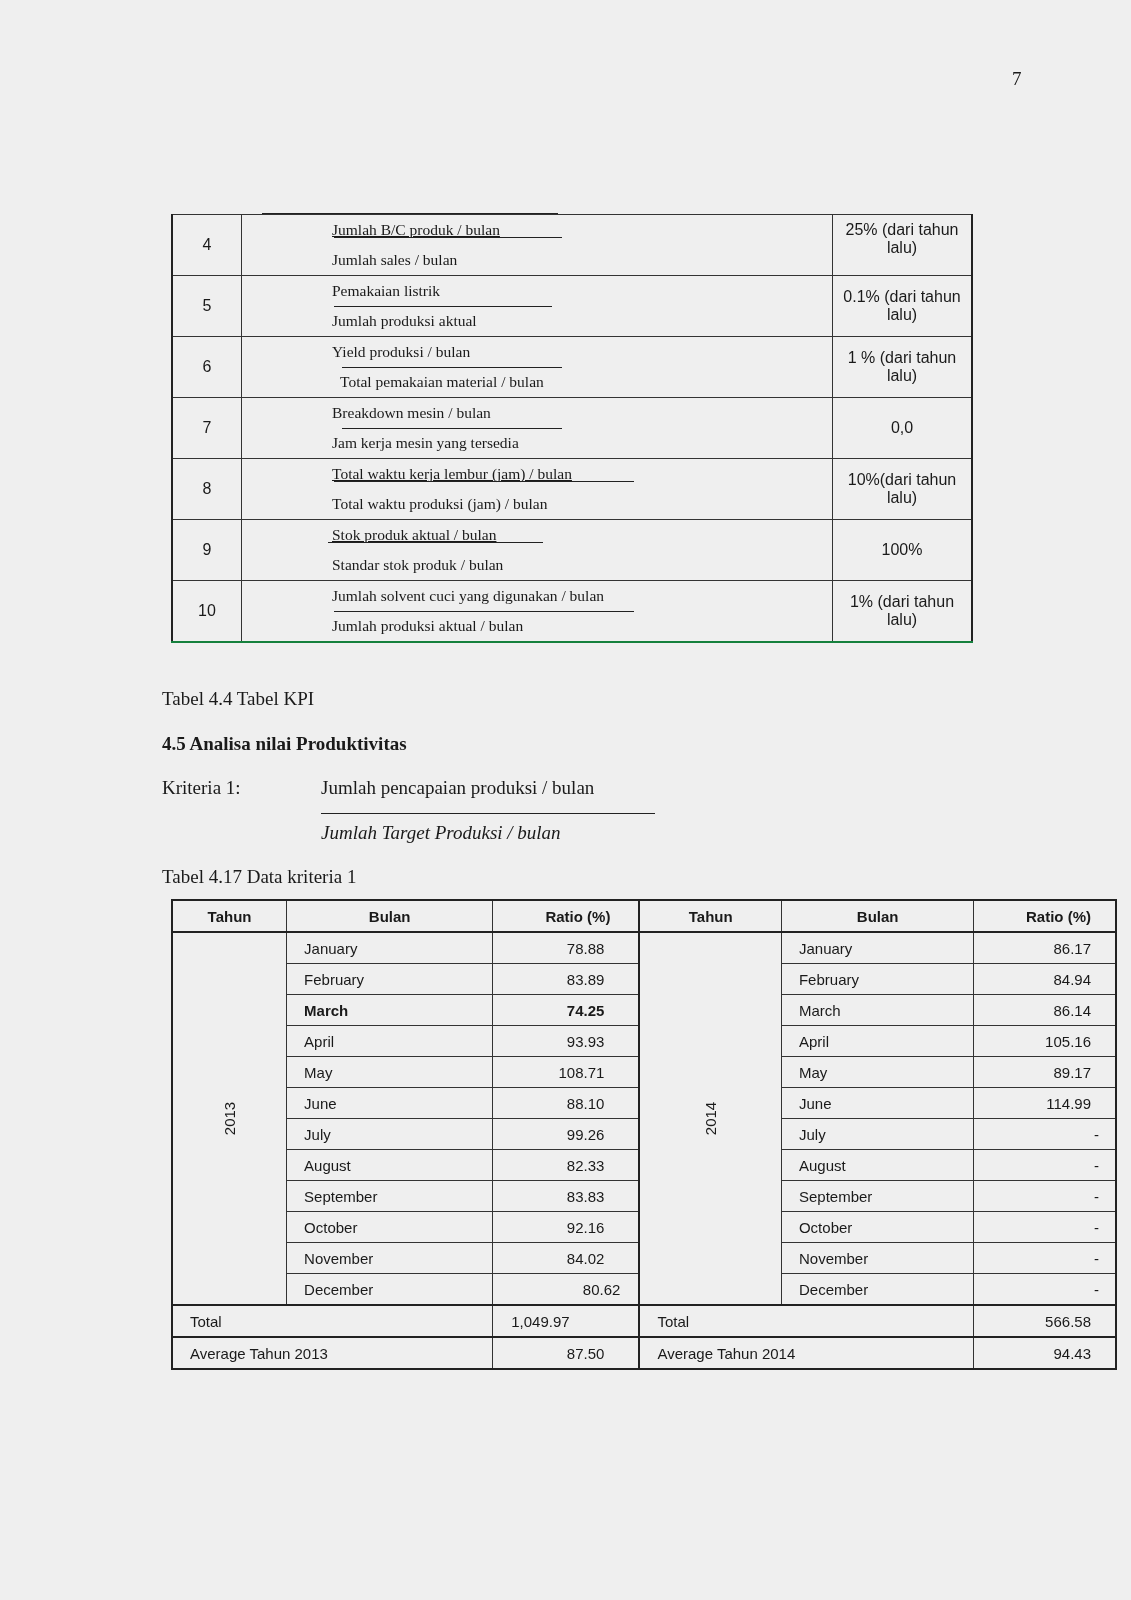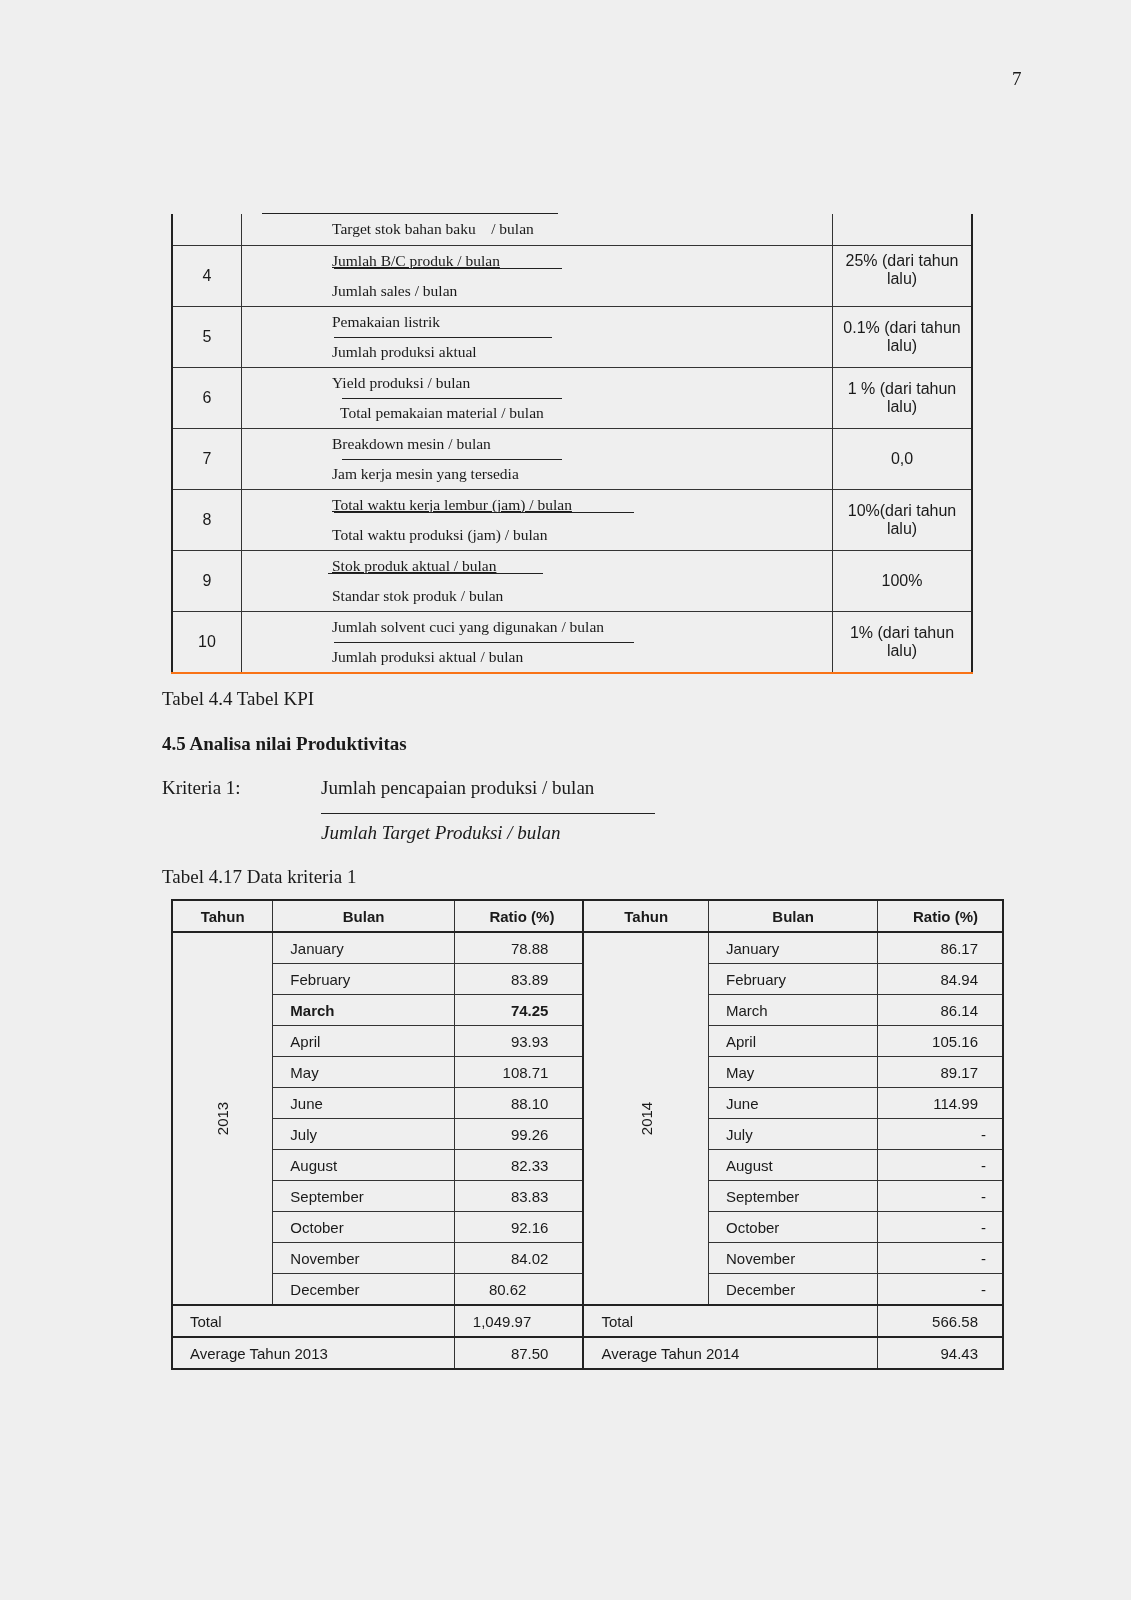--- a/index.html
+++ b/index.html
@@ -23,21 +23,21 @@
       table-layout: fixed;
     }
     .kpi td {
       border: 1px solid #333;
       padding: 0;
       vertical-align: middle;
     }
     .kpi tr { height: 61px; }
     .kpi tr.partial { height: 31px; }
     .kpi tr.partial td { border-top: none; }
-    .kpi tr.last td { border-bottom: 2px solid #f97316; }
+    .kpi tr.last td { border-bottom: 2px solid #15803d; }
     .kpi td.num {
       width: 68px; text-align: center;
       font-family: "Liberation Sans", sans-serif; font-size: 16px;
       border-left: 2px solid #222;
     }
     .kpi td.formula { width: 510px; padding-left: 80px; }
     .kpi td.target {
       text-align: center;
       font-family: "Liberation Sans", sans-serif; font-size: 16px;
       border-right: 2px solid #222;
@@ -53,21 +53,21 @@
     .caption { position: absolute; font-size: 19px; }
     .heading { position: absolute; font-size: 19px; font-weight: bold; }
     .crit-label { position: absolute; left: 162px; top: 777px; font-size: 19px; }
     .crit-num { position: absolute; left: 321px; top: 777px; font-size: 19px; }
     .crit-bar { position: absolute; left: 321px; top: 813px; width: 334px; border-top: 1.5px solid #222; }
     .crit-den { position: absolute; left: 321px; top: 822px; font-size: 19px; font-style: italic; }
 
     
     .data {
       position: absolute; left: 171px; top: 899px;
-      width: 833px;
+      width: 946px;
       border-collapse: collapse;
       table-layout: fixed;
       font-family: "Liberation Sans", sans-serif;
       font-size: 15px;
       border: 2px solid #222;
     }
     .data td, .data th {
       border: 1px solid #333;
       height: 30px;
       padding: 0;
@@ -90,29 +90,20 @@
   </style>
 </head>
 <body>
 
 <div class="page-number">7</div>
 
 <div class="topbar"></div>
 
 <table class="kpi">
   <tbody>
-      <tr class="partial">
-    <td class="num"></td>
-    <td class="formula" style="padding-left:80px">
-      <div class="frac" style="line-height:24px">
-            <span class="denom" style="white-space:pre">Target stok bahan baku    / bulan</span>
-          </div>
-    </td>
-    <td class="target"></td>
-  </tr>
   <tr>
     <td class="num">4</td>
     <td class="formula">
           <div class="frac">
             <span class="numer" style="text-decoration:underline">Jumlah B/C produk / bulan</span>
             <span class="bar" style="width:228px;top:22px"></span>
             <span class="denom">Jumlah sales / bulan</span>
           </div>
         </td>
     <td class="target" style="vertical-align:top;padding-top:6px">25% (dari tahun lalu)</td>
@@ -277,21 +268,21 @@
     <td class="ratio2" style="padding-right:16px">-</td>
   </tr>
   <tr>
     <td class="month">November</td>
     <td class="ratio sep">84.02</td>
     <td class="month">November</td>
     <td class="ratio2" style="padding-right:16px">-</td>
   </tr>
   <tr>
     <td class="month">December</td>
-    <td class="ratio sep" style="padding-right:56px">80.62</td>
+    <td class="ratio sep" style="padding-right:18px">80.62</td>
     <td class="month">December</td>
     <td class="ratio2" style="padding-right:16px">-</td>
   </tr>
   <tr class="tot">
     <td class="lbl" colspan="2">Total</td>
     <td class="sep" style="padding-left:18px">1,049.97</td>
     <td class="lbl" colspan="2">Total</td>
     <td class="ratio2">566.58</td>
   </tr>
   <tr class="tot">

